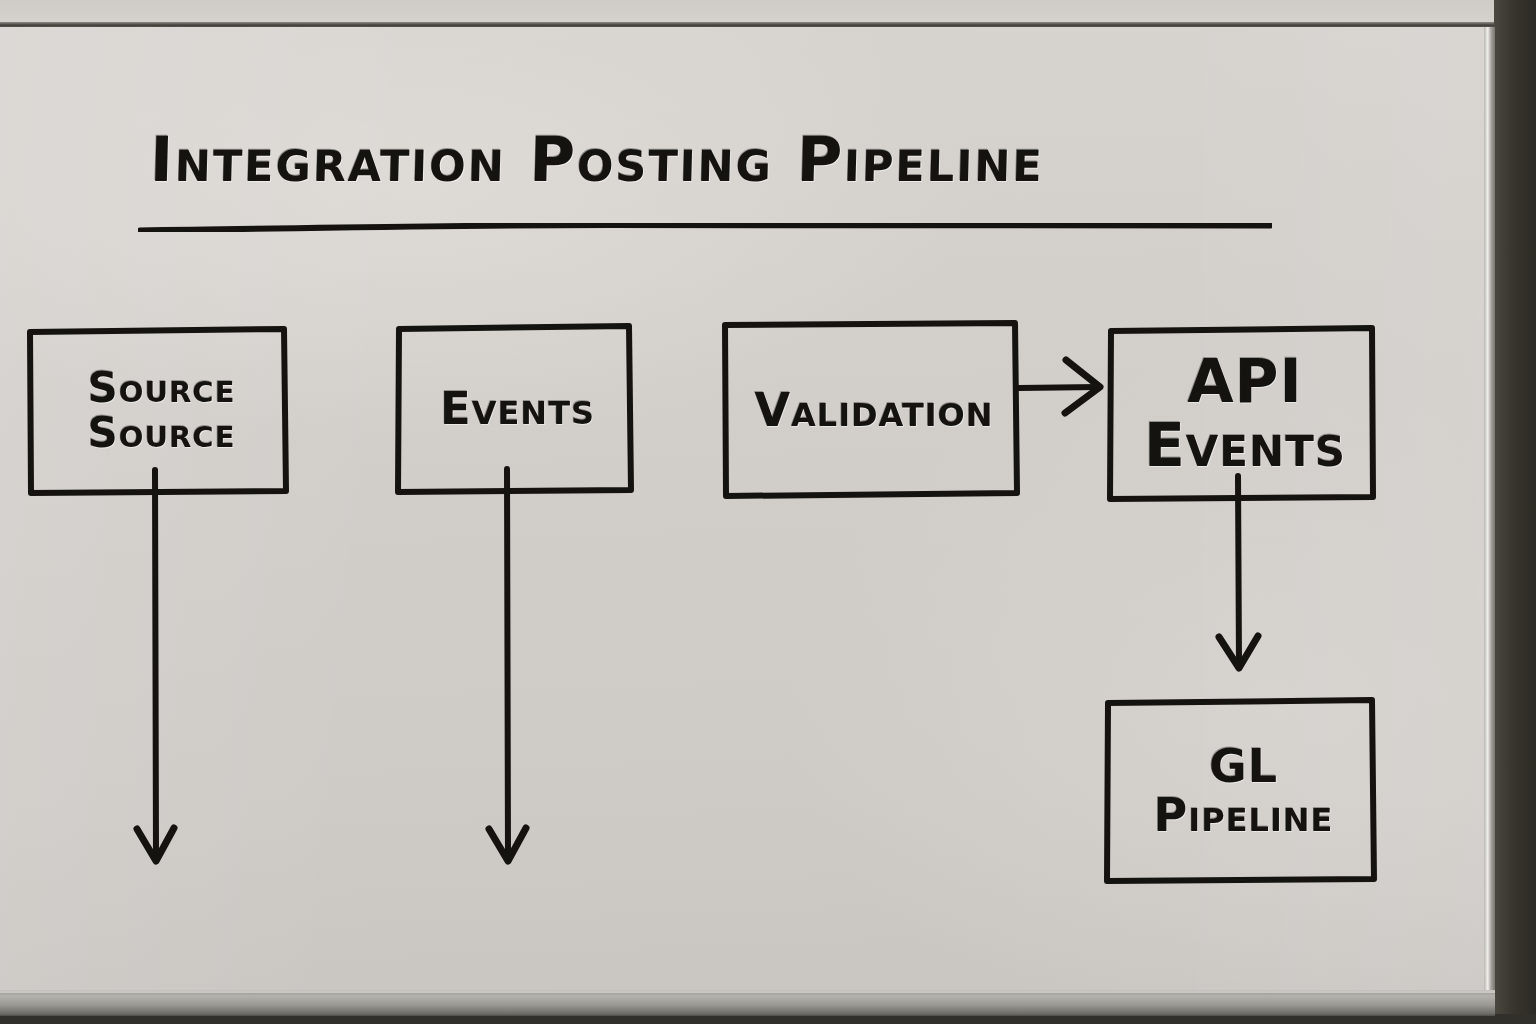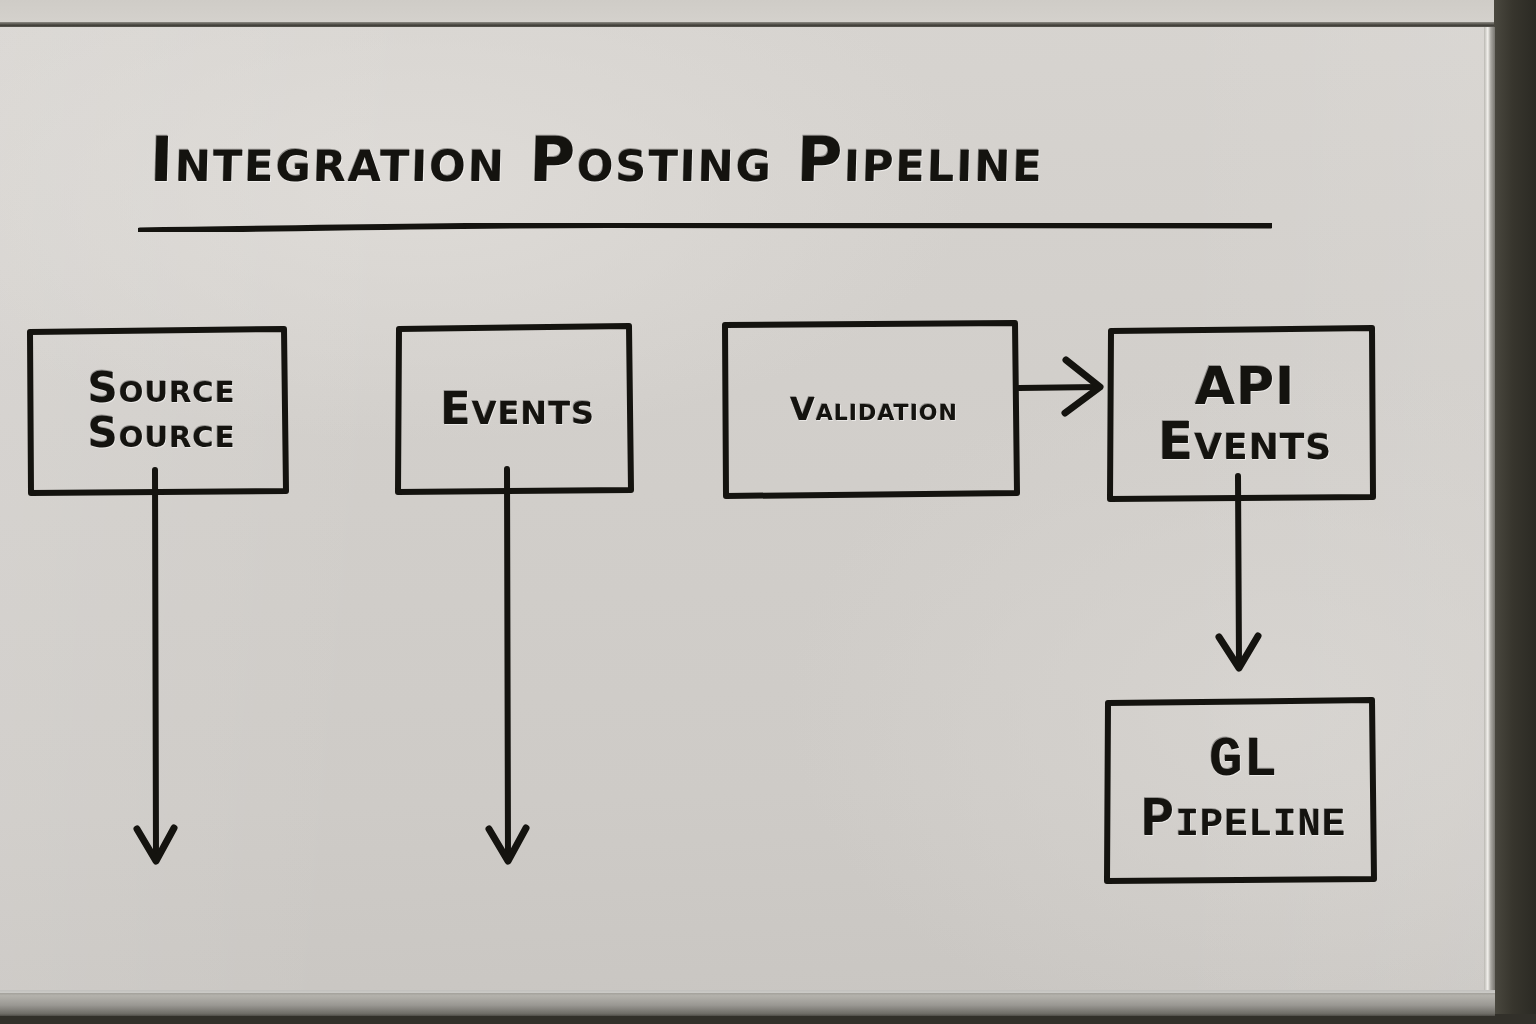--- a/index.html
+++ b/index.html
@@ -142,23 +142,23 @@
   }
 
   #node-source   { left:26px;   top:298px; width:264px; height:172px; }
   #node-queue    { left:394px;  top:296px; width:240px; height:172px; }
   #node-validation { left:721px; top:293px; width:299px; height:180px; }
   #node-api      { left:1106px; top:298px; width:271px; height:178px; }
   #node-gl       { left:1103px; top:670px; width:274px; height:187px; }
 
   #node-source .label   { font-size:42px; }
   #node-queue .label    { font-size:45px; }
-  #node-validation .label { font-size:32px; }
-  #node-api .label      { font-size:52px; }
-  #node-gl .label       { font-size:56px;font-family:Liberation Mono, monospace; }
+  #node-validation .label { font-size:46px; }
+  #node-api .label      { font-size:60px; }
+  #node-gl .label       { font-size:46px; }
 
   
   .connectors {
     position:absolute;
     left:0; top:0; width:1484px; height:963px;
     overflow:visible;
     pointer-events:none;
   }
 
   svg .stroke {

